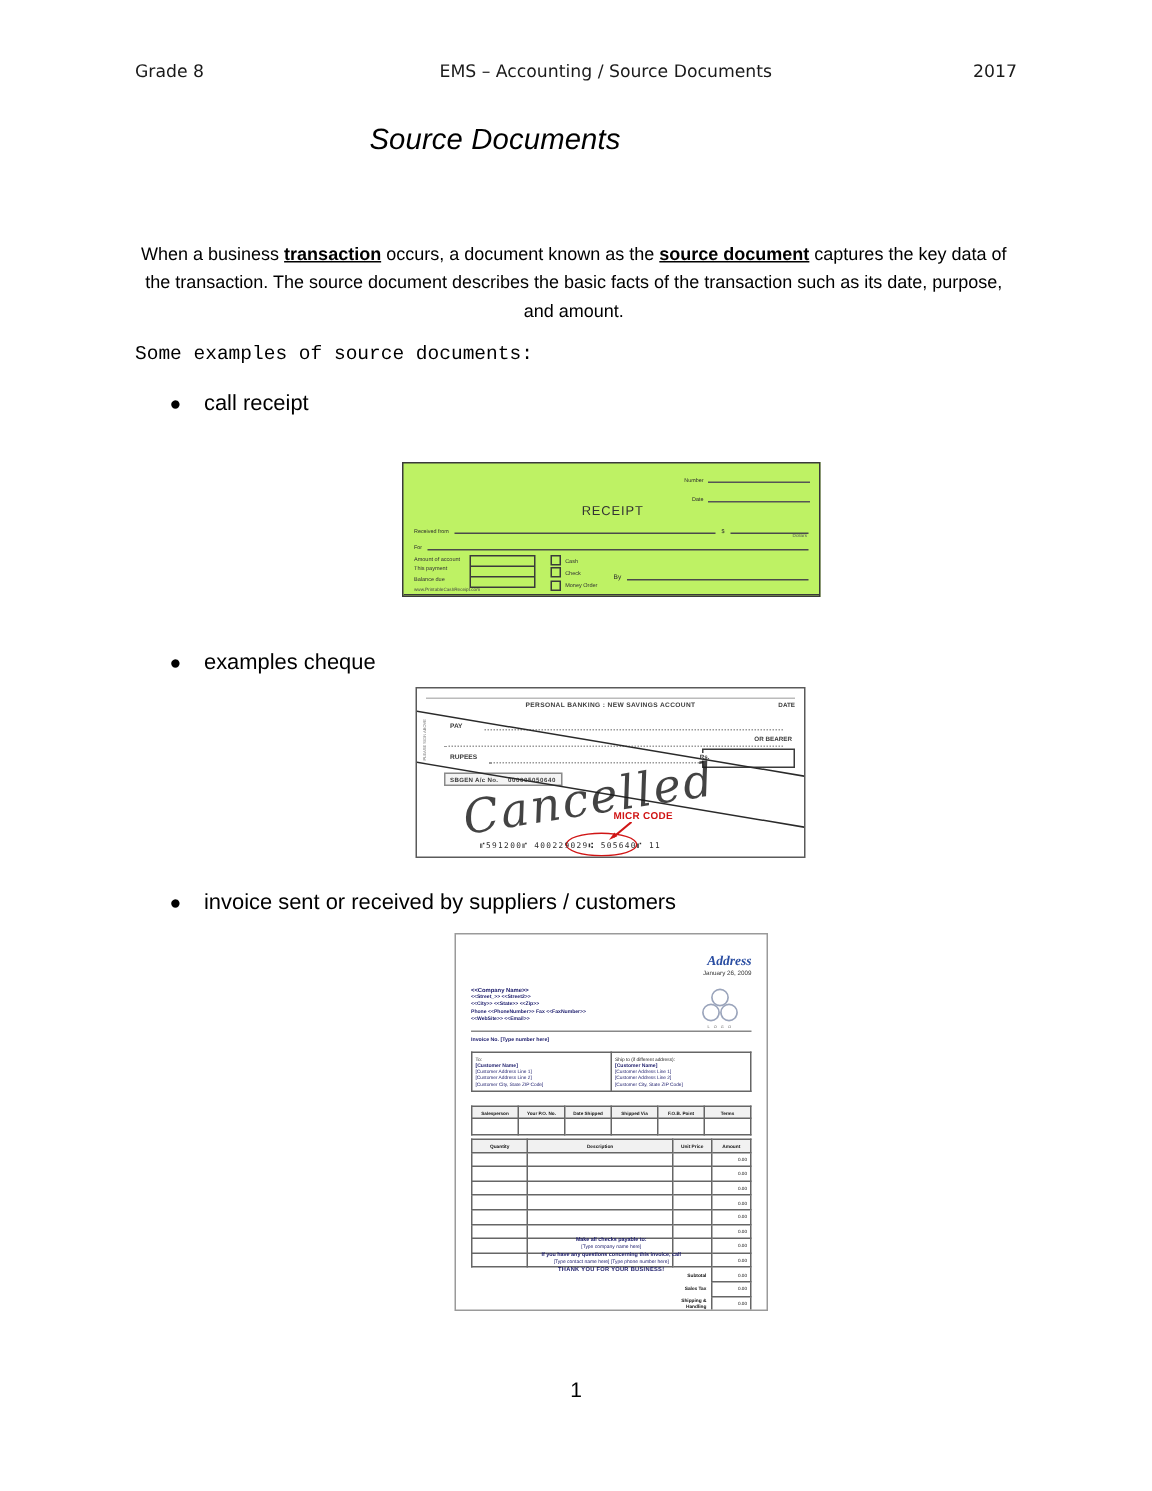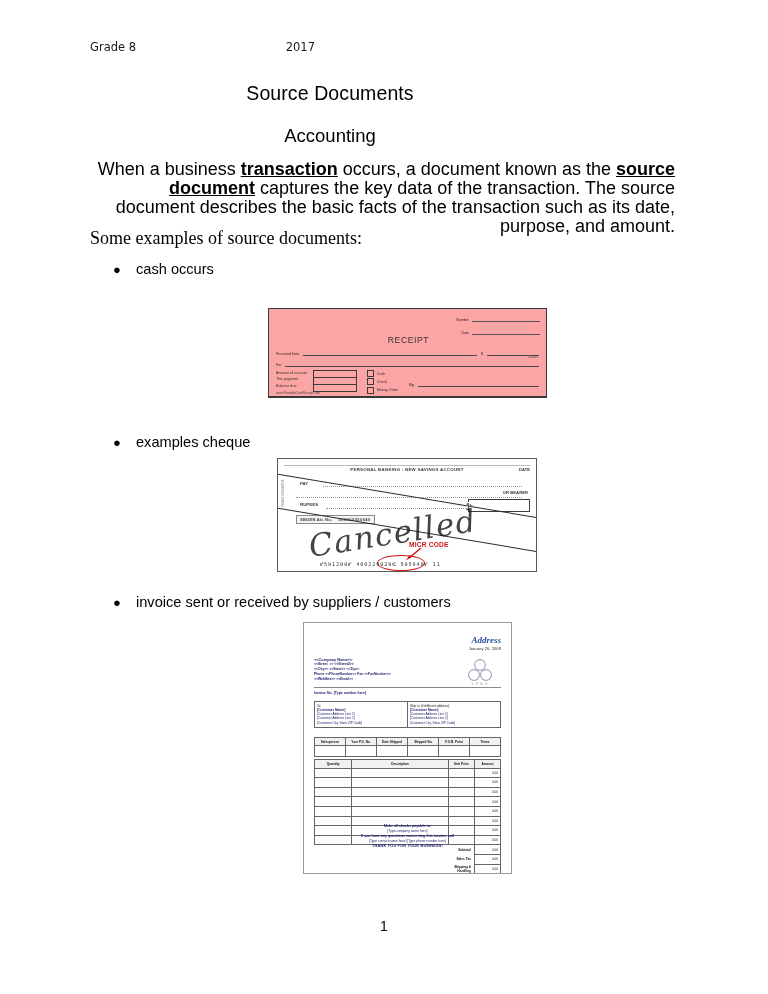--- a/index.html
+++ b/index.html
@@ -28,32 +28,34 @@
   .doc-header {
     position: absolute;
     top: 40px;
     left: 90px;
     width: 588px;
     display: flex;
     align-items: baseline;
     font-family: "DejaVu Sans", sans-serif;
     font-size: 11.5px;
     color: #1a1a1a;
+    gap: 28px;
   }
   .hdr-left   { width: 175px; }
   .hdr-center { flex: 1; text-align: left; }
   .hdr-right  { width: 50px; text-align: right; }
 
   
   .title-block {
     position: absolute;
     top: 82px;
     left: 0;
     width: 660px;
     text-align: center;
+    font-style: italic;
   }
   .doc-title {
     font-family: "Liberation Sans", sans-serif;
     font-size: 19.5px;
     font-weight: 400;
     margin: 0;
     letter-spacing: .1px;
   }
   .doc-subtitle {
     font-family: "Liberation Sans", sans-serif;
@@ -65,33 +67,33 @@
 
   
   .body-block {
     position: absolute;
     top: 160px;
     left: 90px;
     width: 585px;
   }
   .para {
     font-family: "Liberation Sans", sans-serif;
-    font-size: 18px;
+    font-size: 12px;
     line-height: 19px;
     margin: 0;
-    text-align: right;
+    text-align: center;
   }
   .para .bu { font-weight: bold; text-decoration: underline; }
 
   .para-examples {
     position: absolute;
     top: 228px;
     left: 90px;
-    font-family: Liberation Serif, serif;
-    font-size: 18px;
+    font-family: Liberation Mono, monospace;
+    font-size: 13px;
   }
 
   .bullet {
     position: absolute;
     left: 113px;
     font-family: "Liberation Sans", sans-serif;
     font-size: 14.6px;
     display: flex;
     gap: 14px;
     align-items: baseline;
@@ -118,21 +120,21 @@
   }
 
   
   .fig-receipt {
     position: absolute;
     top: 308px;
     left: 268px;
     width: 279px;
     height: 90px;
     border: 1px solid #3a3a3a;
-    background: #fca5a5;
+    background: #bef264;
     box-sizing: border-box;
     font-family: "Liberation Sans", sans-serif;
     color: #2b2b2b;
     overflow: hidden;
   }
   .rc-num, .rc-date {
     position: absolute;
     right: 6px;
     display: flex;
     align-items: flex-end;
@@ -590,37 +592,37 @@
     letter-spacing: .2px;
   }
 </style>
 </head>
 <body>
 
 <div class="page">
 
   <div class="doc-header">
     <span class="hdr-left">Grade 8</span>
+    <span class="hdr-center">EMS – Accounting / Source Documents</span>
     <span class="hdr-right">2017</span>
   </div>
 
   <div class="title-block">
     <h1 class="doc-title">Source Documents</h1>
-    <h2 class="doc-subtitle">Accounting</h2>
   </div>
 
   <div class="body-block">
     <p class="para"><span>When a business </span><span class="bu">transaction</span><span> occurs, a document known as the </span><span class="bu">source document</span><span> captures the key data of the transaction. The source document describes the basic facts of the transaction such as its date, purpose, and amount.</span></p>
   </div>
 
   <div class="para-examples">Some examples of source documents:</div>
 
   <div class="bullet b1">
     <span class="dot">●</span>
-    <span>cash occurs</span>
+    <span>call receipt</span>
   </div>
   <div class="bullet b2">
     <span class="dot">●</span>
     <span>examples cheque</span>
   </div>
   <div class="bullet b3">
     <span class="dot">●</span>
     <span>invoice sent or received by suppliers / customers</span>
   </div>
 

